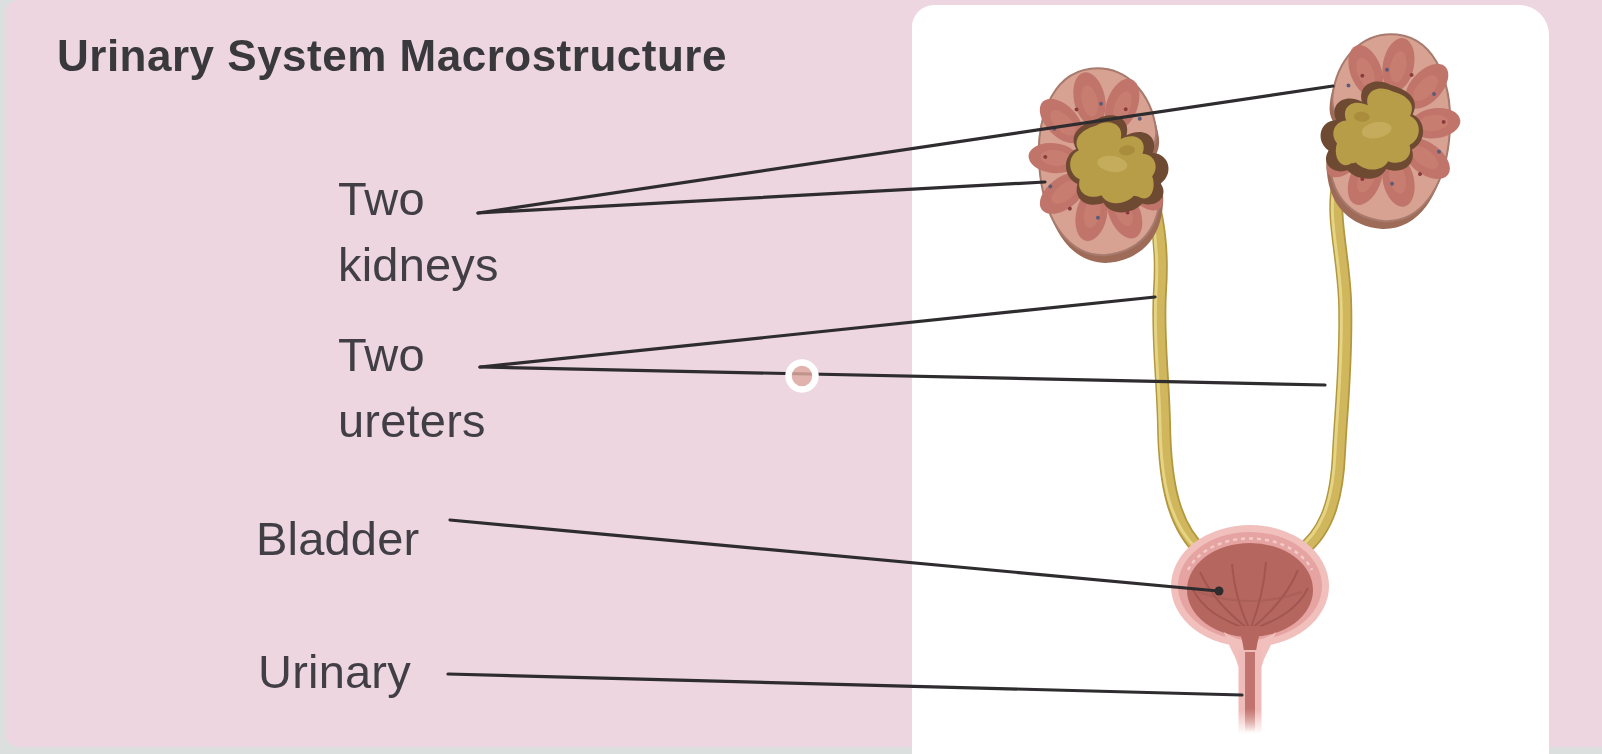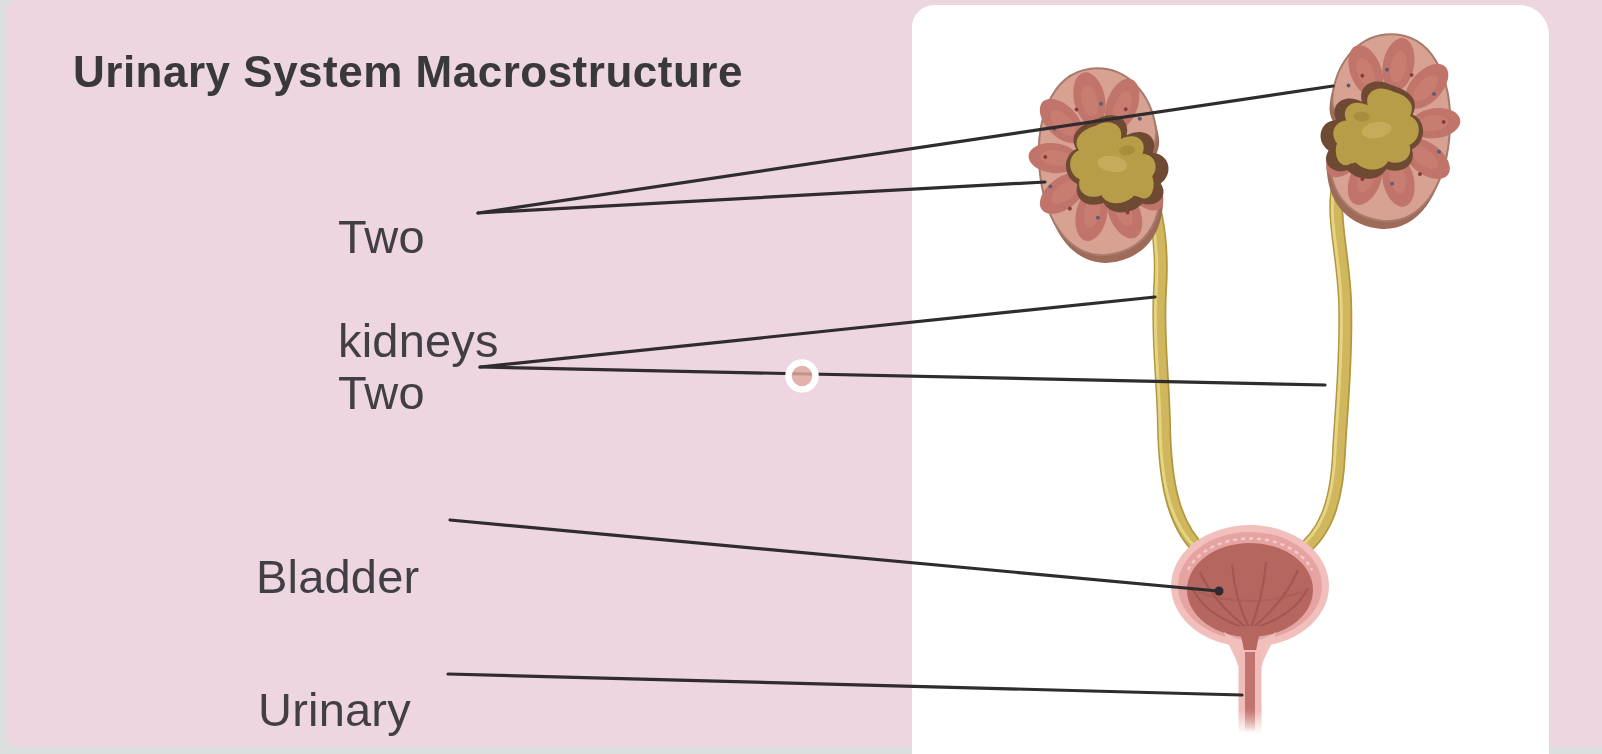--- a/index.html
+++ b/index.html
@@ -14,29 +14,29 @@
     background:var(--background-pink,#edd6e0);
     border-radius:14px 0 0 14px;
   }
   .white-panel{
     position:absolute;left:912px;top:5px;width:637px;height:770px;
     background:var(--panel-white,#ffffff);
     border-radius:22px 30px 0 0;
   }
   .art{position:absolute;left:0;top:0;}
   .title{
-    position:absolute;left:57px;top:29px;margin:16px;
+    position:absolute;left:57px;top:29px;margin:0;
     font-size:44px;line-height:54px;font-weight:700;letter-spacing:.5px;
     color:var(--title-dark,#39383c);
   }
   .label{
     position:absolute;font-size:47px;font-weight:400;
     color:var(--text-dark,#413f45);letter-spacing:.2px;
   }
-  .label .lline{display:block;line-height:66px;margin-top:38px;}
+  .label .lline{display:block;line-height:66px;}
   .leader{stroke:var(--leader-line,#2e2c2e);stroke-width:3.2;stroke-linecap:round;fill:none}
   .cortex{fill:var(--kidney-cortex,#d7a292);stroke:#a87a6d;stroke-width:2}
   .kshadow{fill:#9d6b58}
   .pyr{fill:var(--kidney-pyramid,#c0746a)}
   .pyrhi{fill:#cd8576;opacity:.55}
   .pelvis{fill:var(--renal-pelvis,#b79d48)}
   .pelvdark{fill:#6f4a33}
   .ureter-under{stroke:#b2973f;stroke-width:14;fill:none;stroke-linecap:round}
   .ureter-main{stroke:var(--ureter,#d0b65c);stroke-width:10.5;fill:none;stroke-linecap:round}
   .ureter-hi{stroke:#ead98c;stroke-width:3;fill:none;opacity:.85;stroke-linecap:round}
@@ -161,20 +161,21 @@
 
   <h1 class="title">Urinary System Macrostructure</h1>
 
   <div class="label" style="left:338px;top:166px">
     <span class="lline">Two</span>
     <span class="lline">kidneys</span>
   </div>
 
   <div class="label" style="left:338px;top:322px">
     <span class="lline">Two</span>
+    <span class="lline">ureters</span>
   </div>
 
   <div class="label" style="left:256px;top:506px">
     <span class="lline">Bladder</span>
   </div>
 
   <div class="label" style="left:258px;top:639px">
     <span class="lline">Urinary</span>
   </div>
 

